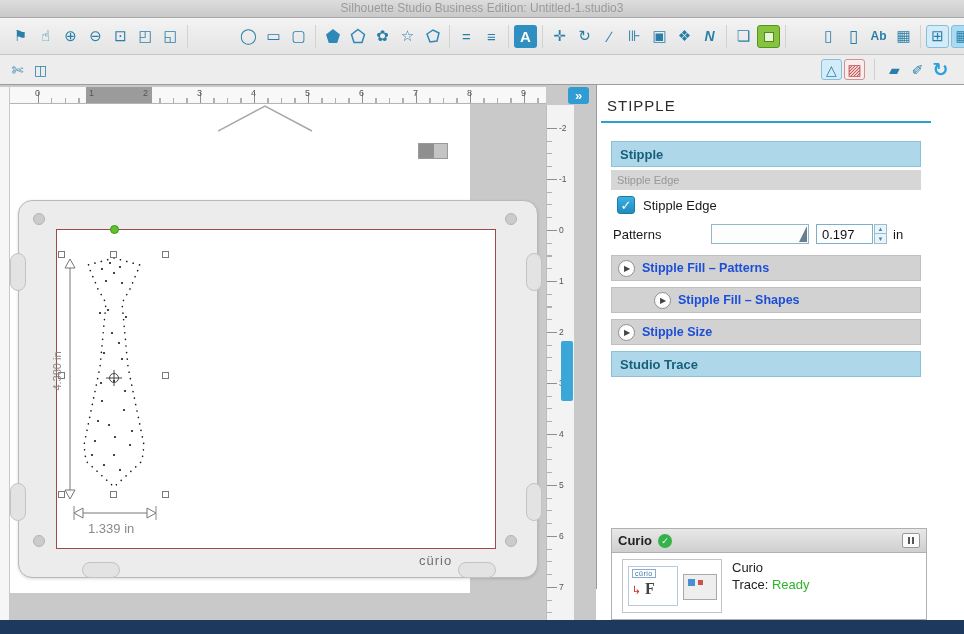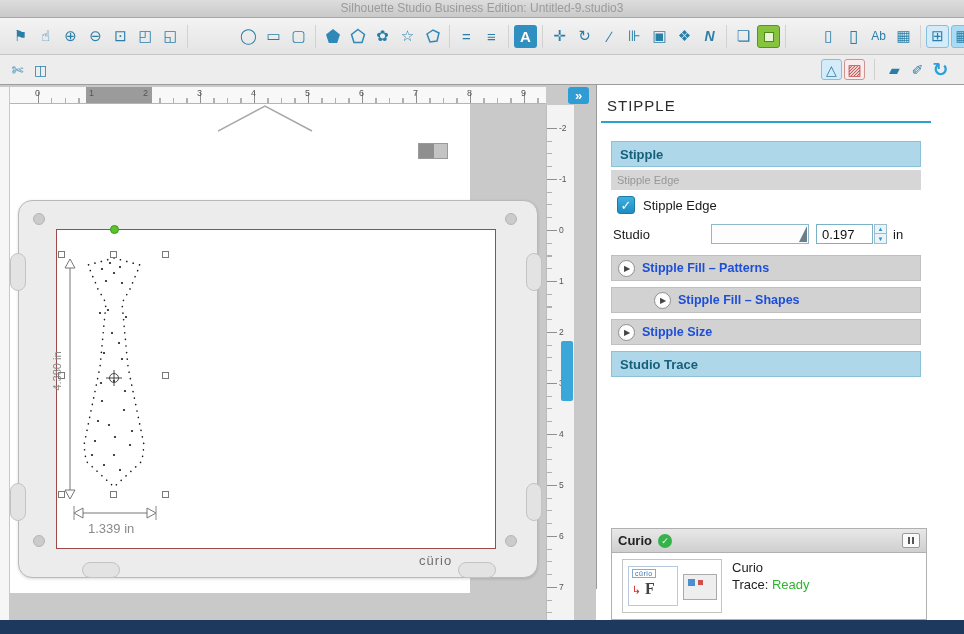--- a/index.html
+++ b/index.html
@@ -26,21 +26,21 @@
   .gap-b{margin-left:26px}
   .push-right{margin-left:auto}
   .tb-icon.solid-blue{background:#2e8fc0;color:#fff;font-weight:bold}
   .tb-icon.green-swatch{background:#86c440;border:1px solid #56941c;position:relative}
   .tb-icon.green-swatch::after{content:"";position:absolute;left:6px;top:6px;width:8px;height:8px;background:#e7f4d8;border:1px solid #4e8a1a}
   .tb-icon.active{background:#d4ecf9;border:1px solid #85bfde}
   .tb-icon.selected{background:#a9dcf4}
   .tb-icon.red-pattern{color:#c04848;background:#f8ecec;border:1px solid #cf9292;font-size:15px}
   .tb-icon.sync-blue{color:#2aa0dc;font-size:19px;font-weight:bold}
   .tb-icon.tall{font-size:17px}
-  .tb-icon.small-label{font-size:12px;font-weight:normal}
+  .tb-icon.small-label{font-size:12px;font-weight:bold}
   .tb-icon.nest{font-weight:bold;font-style:italic;font-size:14px}
 
   
   .main{position:relative;height:535px}
   .canvas-area{position:absolute;left:0;top:0;width:596px;height:535px;background:#c9c9c9;overflow:hidden}
   .panel{position:absolute;left:596px;top:0;width:368px;height:504px;background:#fff;border-left:1px solid #9a9a9a}
   .footer{position:absolute;left:0;top:620px;width:964px;height:14px;background:#1d3a5e}
 
   
   .left-strip{position:absolute;left:0;top:2px;bottom:0;width:10px;background:#f6f6f6;border-right:1px solid #c8c8c8}
@@ -136,21 +136,21 @@
   .m-red{position:absolute;left:14px;top:5px;width:5px;height:5px;background:#d05050}
   .curio-info{position:absolute;left:120px;top:6px;font-size:13px;color:#222;line-height:17px}
   .ready{color:#2db52d;font-weight:normal}
 </style>
 </head>
 <body>
 
 <div class="app">
 
   <div class="titlebar">
-    <span>Silhouette Studio Business Edition: Untitled-9.studio3</span>
+    <span>Silhouette Studio Business Edition: Untitled-1.studio3</span>
   </div>
 
   <div class="toolbar1" id="toolbar1">
       <div class="tb-group">
         <span class="tb-icon">⚑</span>
         <span class="tb-icon">☝</span>
         <span class="tb-icon">⊕</span>
         <span class="tb-icon">⊖</span>
         <span class="tb-icon">⊡</span>
         <span class="tb-icon">◰</span>
@@ -360,21 +360,21 @@
       <div class="bar sub-bar bar-sub">
         <span>Stipple Edge</span>
       </div>
 
       <div class="check-row">
         <span class="checkbox"></span>
         <span class="check-label">Stipple Edge</span>
       </div>
 
       <div class="spacing-row">
-        <span class="spacing-label">Studio</span>
+        <span class="spacing-label">Patterns</span>
         <div class="slider">
           <div class="slider-handle"></div>
         </div>
         <div class="value-box">0.197</div>
         <div class="stepper">
           <div class="step up">▲</div>
           <div class="step">▼</div>
         </div>
         <span class="unit">in</span>
       </div>

